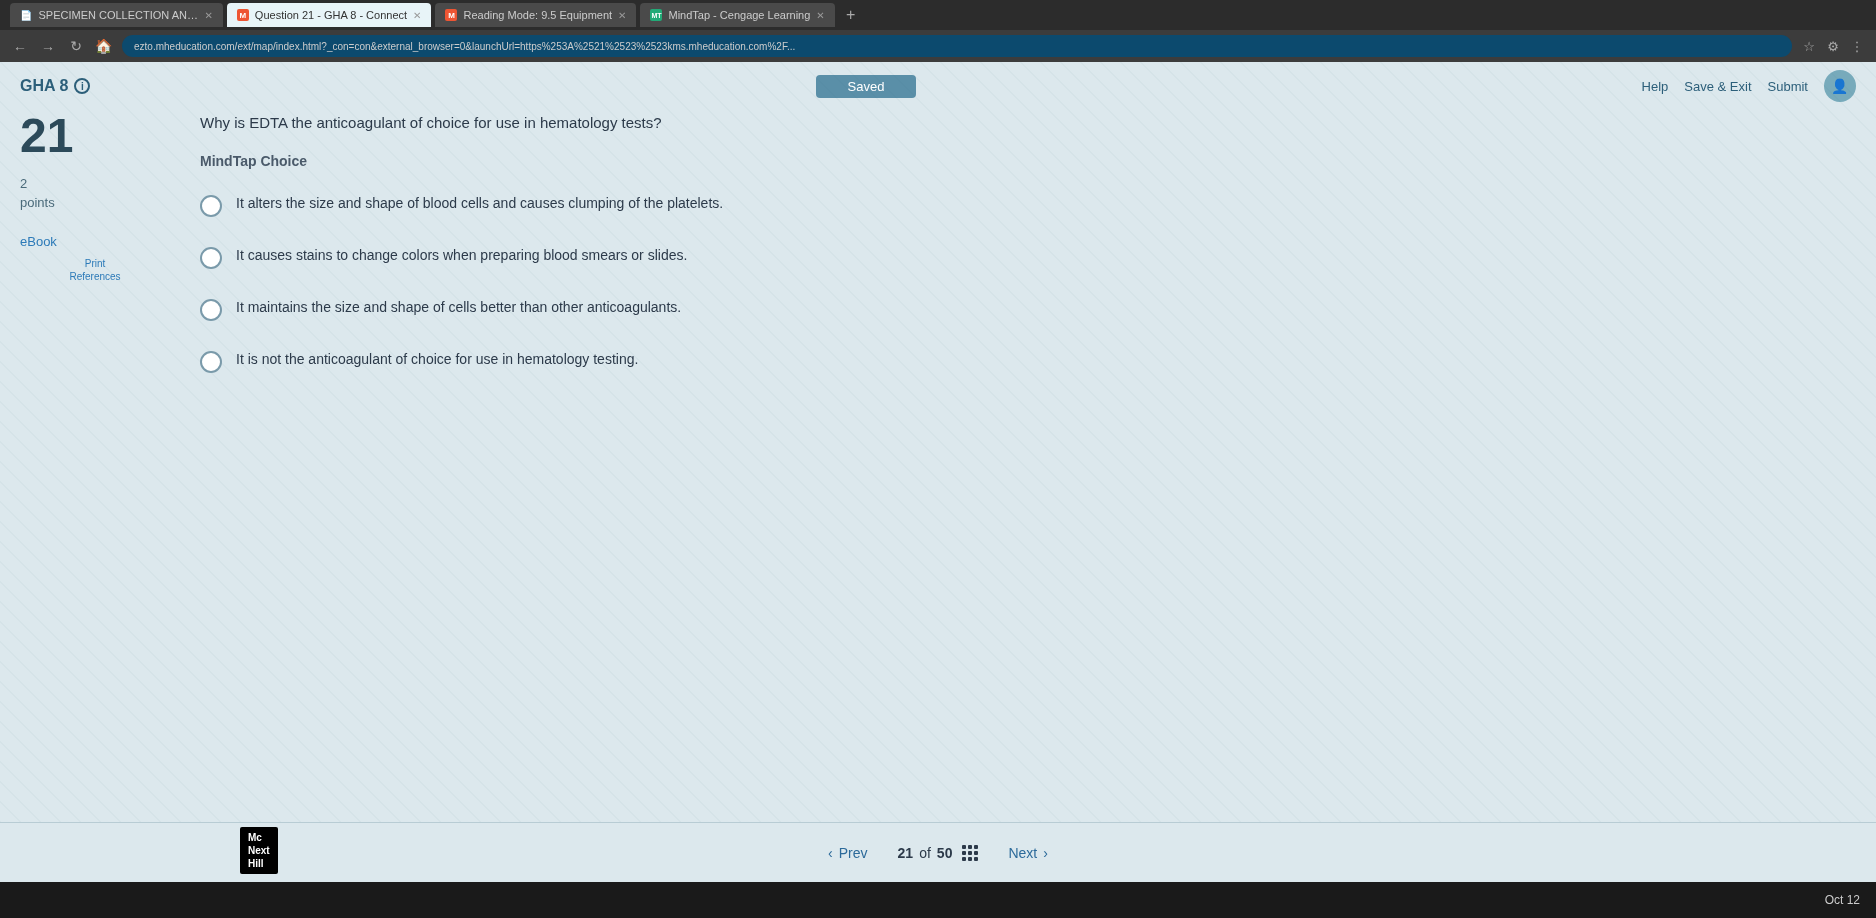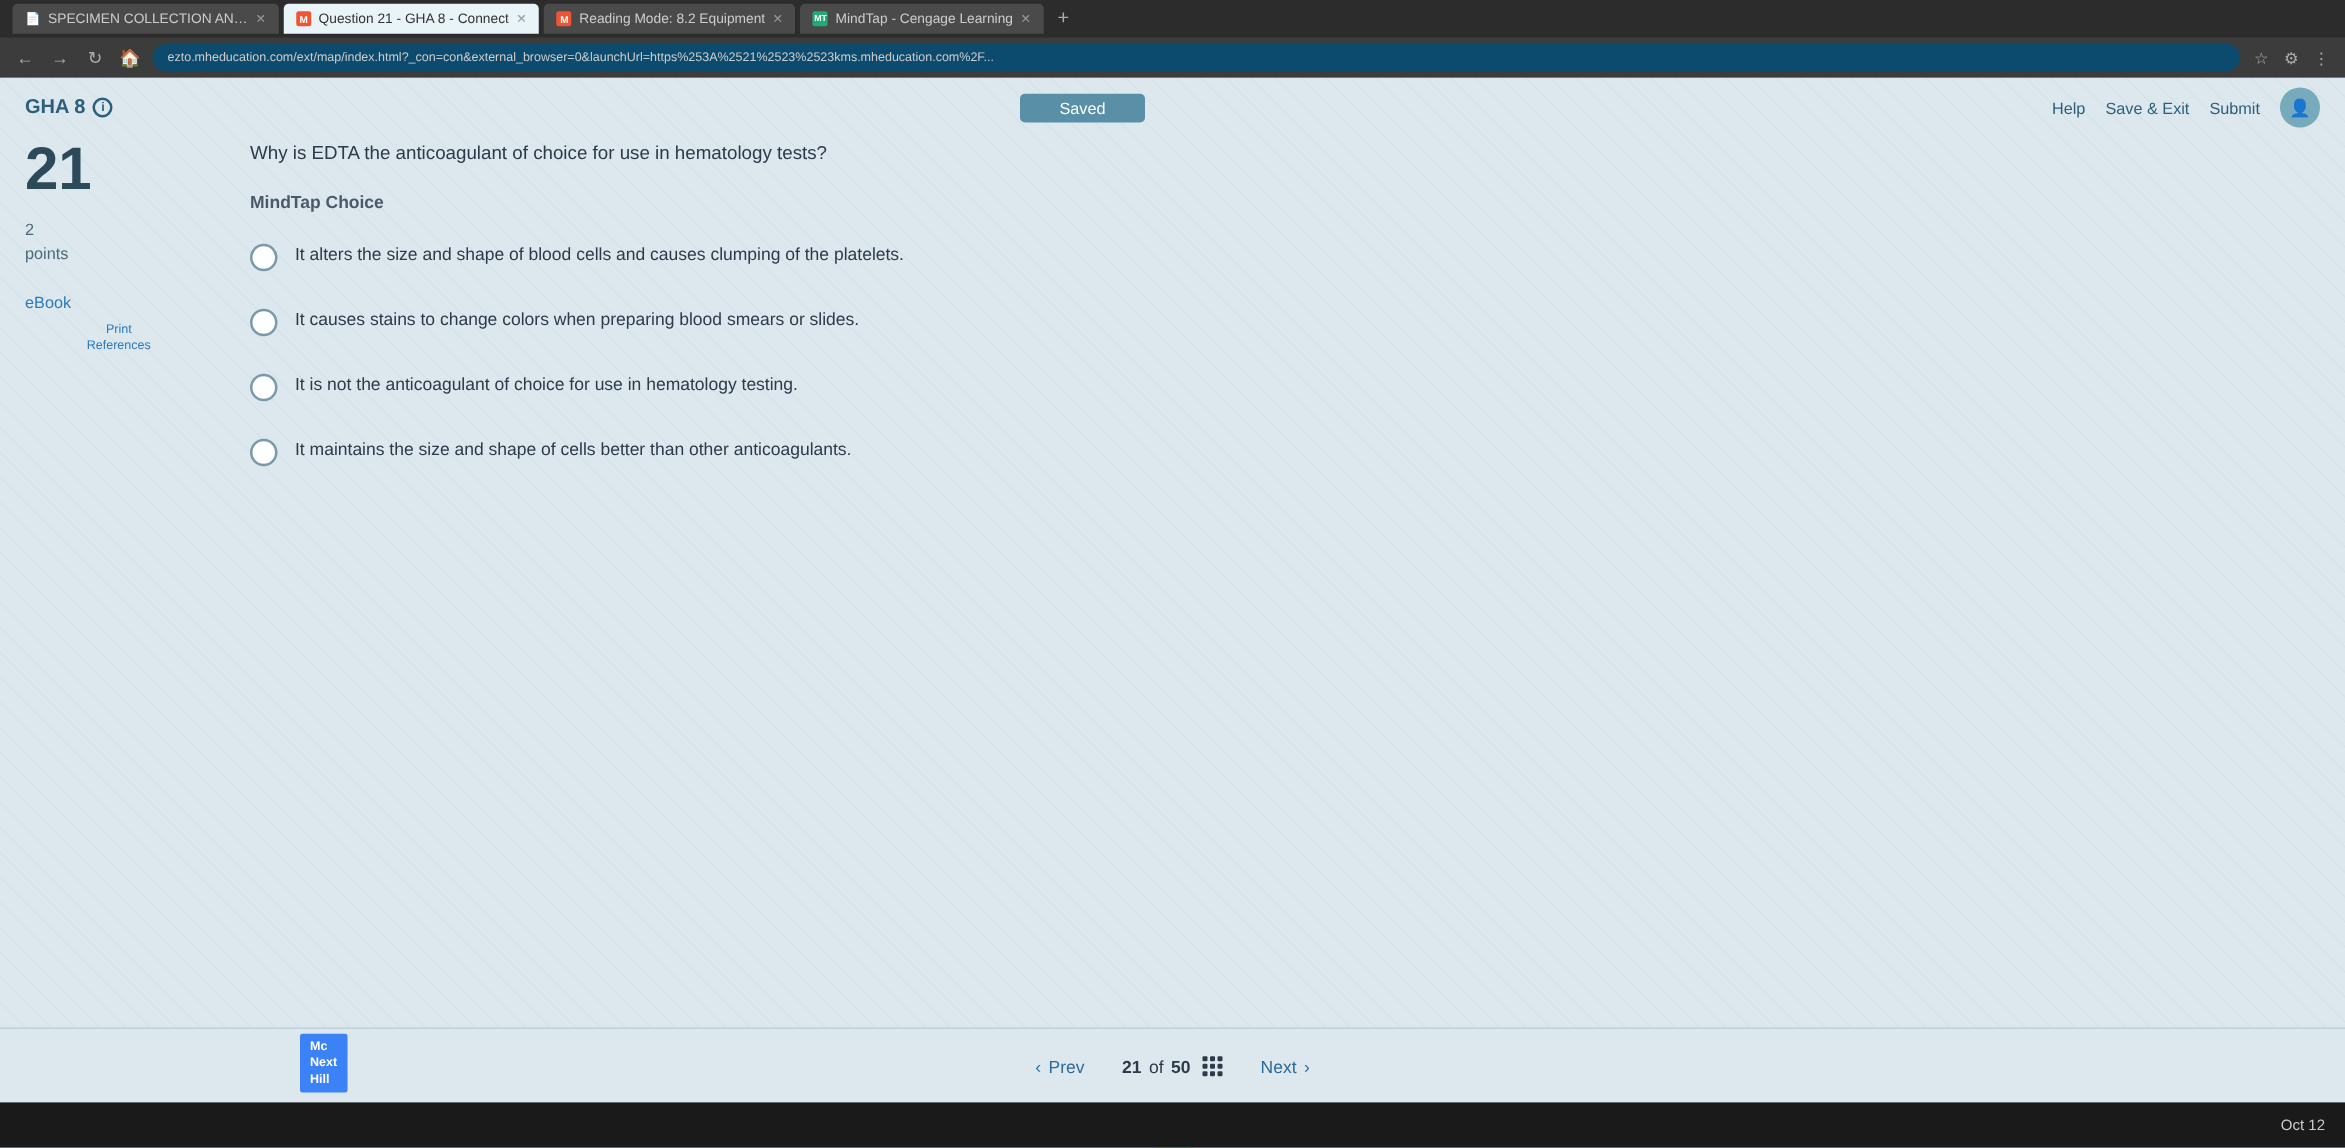--- a/index.html
+++ b/index.html
@@ -312,21 +312,21 @@
       height: 4px;
       background: #2c3a4a;
       border-radius: 1px;
     }
 
     
     .mcgrawhill-logo {
       position: absolute;
       bottom: 8px;
       left: 240px;
-      background: #3b82f6;
+      background: #000000;
       color: white;
       padding: 4px 8px;
       font-size: 10px;
       font-weight: bold;
       line-height: 1.3;
       border-radius: 2px;
     }
 
     
     .taskbar {
@@ -376,21 +376,21 @@
       <span style="overflow:hidden;text-overflow:ellipsis;max-width:160px;">SPECIMEN COLLECTION AND...</span>
       <span class="tab-close">✕</span>
     </div>
     <div class="tab active">
       <span class="tab-icon-m">M</span>
       <span style="overflow:hidden;text-overflow:ellipsis;max-width:160px;">Question 21 - GHA 8 - Connect</span>
       <span class="tab-close">✕</span>
     </div>
     <div class="tab">
       <span class="tab-icon-m">M</span>
-      <span style="overflow:hidden;text-overflow:ellipsis;max-width:160px;">Reading Mode: 8.2 Equipment</span>
+      <span style="overflow:hidden;text-overflow:ellipsis;max-width:160px;">Reading Mode: 9.5 Equipment</span>
       <span class="tab-close">✕</span>
     </div>
     <div class="tab">
       <span class="tab-icon-mindtap">MT</span>
       <span style="overflow:hidden;text-overflow:ellipsis;max-width:160px;">MindTap - Cengage Learning</span>
       <span class="tab-close">✕</span>
     </div>
     <div class="tab-new">+</div>
   </div>
   <div class="address-bar">
@@ -449,26 +449,26 @@
       <span class="option-text">It alters the size and shape of blood cells and causes clumping of the platelets.</span>
     </div>
 
     <div class="answer-option">
       <div class="radio-circle"></div>
       <span class="option-text">It causes stains to change colors when preparing blood smears or slides.</span>
     </div>
 
     <div class="answer-option">
       <div class="radio-circle"></div>
-      <span class="option-text">It is not the anticoagulant of choice for use in hematology testing.</span>
+      <span class="option-text">It maintains the size and shape of cells better than other anticoagulants.</span>
     </div>
 
     <div class="answer-option">
       <div class="radio-circle"></div>
-      <span class="option-text">It maintains the size and shape of cells better than other anticoagulants.</span>
+      <span class="option-text">It is not the anticoagulant of choice for use in hematology testing.</span>
     </div>
   </div>
 
   <div style="position:absolute;bottom:0;left:0;right:0;height:60px;display:flex;align-items:center;justify-content:center;gap:30px;border-top:1px solid #b8ccd4;background:#dce8ed;">
 
     <div class="mcgrawhill-logo">
       <div>Mc</div>
       <div>Next</div>
       <div>Hill</div>
     </div>

